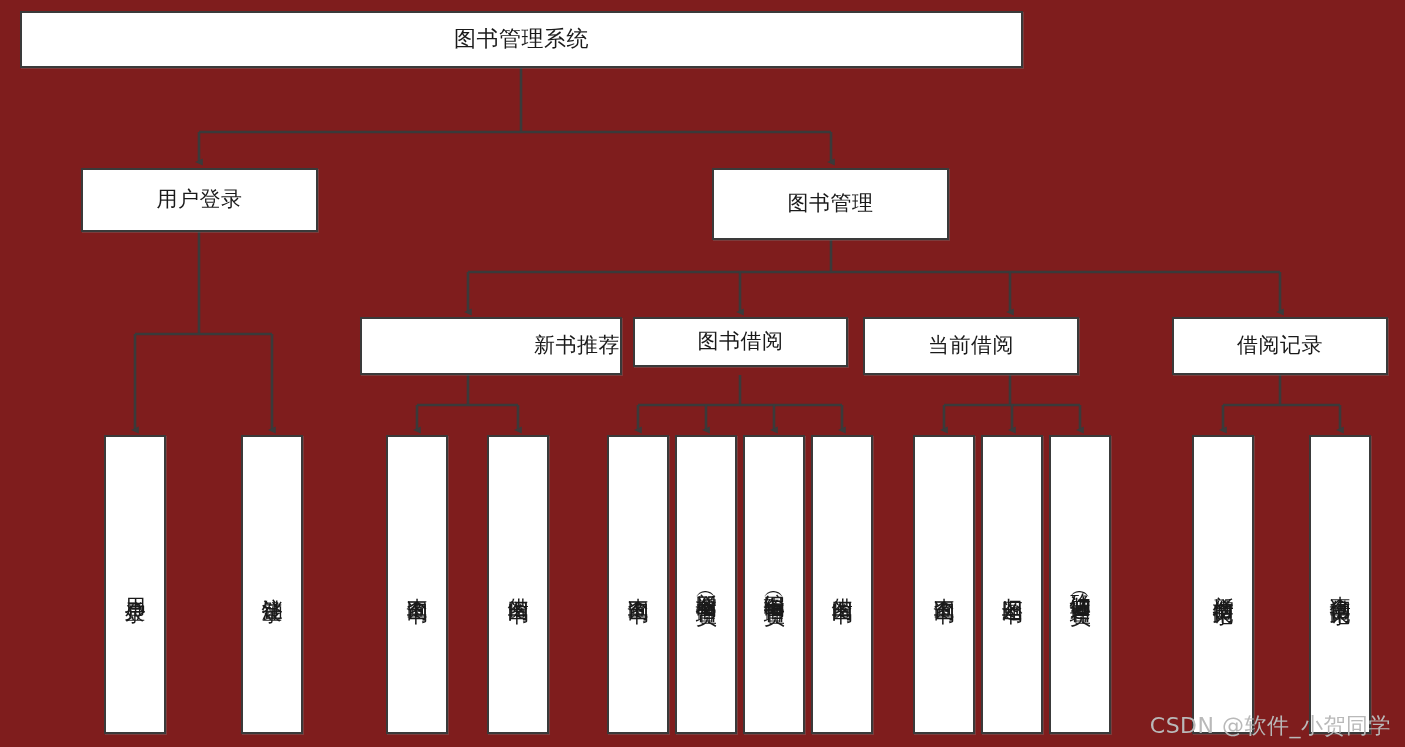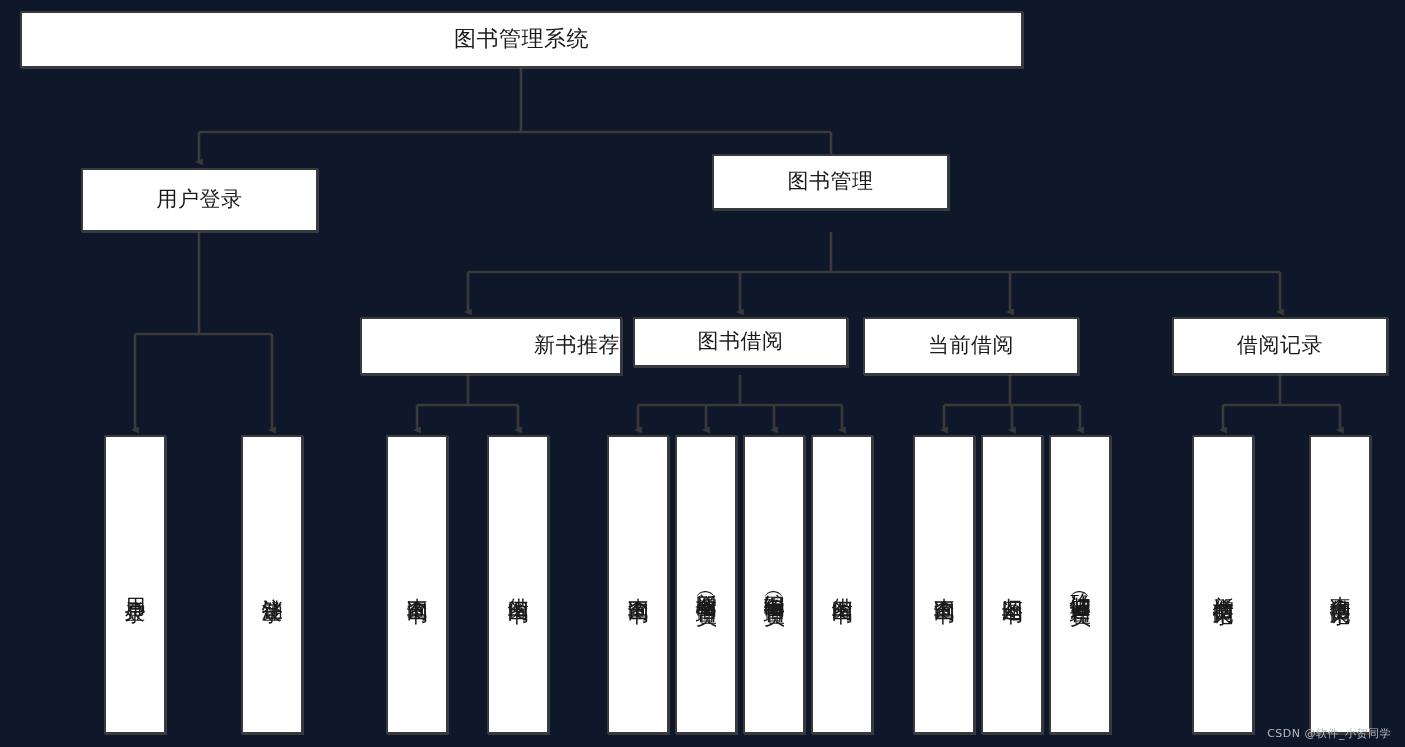--- a/index.html
+++ b/index.html
@@ -8,21 +8,21 @@
     padding: 0;
     background: #ffffff;
   }
   body {
     font-family: "DejaVu Sans", "Liberation Sans", sans-serif;
   }
   #diagram-root {
     position: relative;
     width: 1405px;
     height: 747px;
-    background: #0f172a;
+    background: #7f1d1d;
     overflow: hidden;
   }
   #diagram-svg {
     position: absolute;
     left: 0;
     top: 0;
     width: 1405px;
     height: 747px;
   }
   .node-box {
@@ -58,21 +58,21 @@
     line-height: 1.25;
     letter-spacing: 2px;
     color: #1a1a1a;
     white-space: nowrap;
     max-height: 100%;
   }
   #watermark {
     position: absolute;
     right: 14px;
     bottom: 6px;
-    font-size: 11px;
+    font-size: 22px;
     color: #b9b9b9;
     letter-spacing: 0.5px;
     user-select: none;
     pointer-events: none;
     white-space: nowrap;
     margin-top: 28px;
   }
 </style>
 </head>
 <body>
@@ -131,21 +131,21 @@
     </g>
   </svg>
 
   <div class="node-box root" style="left:20px; top:11px; width:1003px; height:57px;">
     <span class="node-label-h">图书管理系统</span>
   </div>
 
   <div class="node-box" style="left:81px; top:168px; width:237px; height:64px;">
     <span class="node-label-h">用户登录</span>
   </div>
-  <div class="node-box" style="left:712px; top:154px; width:237px; height:56px;">
+  <div class="node-box" style="left:712px; top:168px; width:237px; height:72px;">
     <span class="node-label-h">图书管理</span>
   </div>
 
   <div class="node-box" style="left:360px; top:317px; width:262px; height:58px;justify-content:flex-end;">
     <span class="node-label-h">新书推荐</span>
   </div>
   <div class="node-box" style="left:633px; top:317px; width:215px; height:50px;">
     <span class="node-label-h">图书借阅</span>
   </div>
   <div class="node-box" style="left:863px; top:317px; width:216px; height:58px;">

